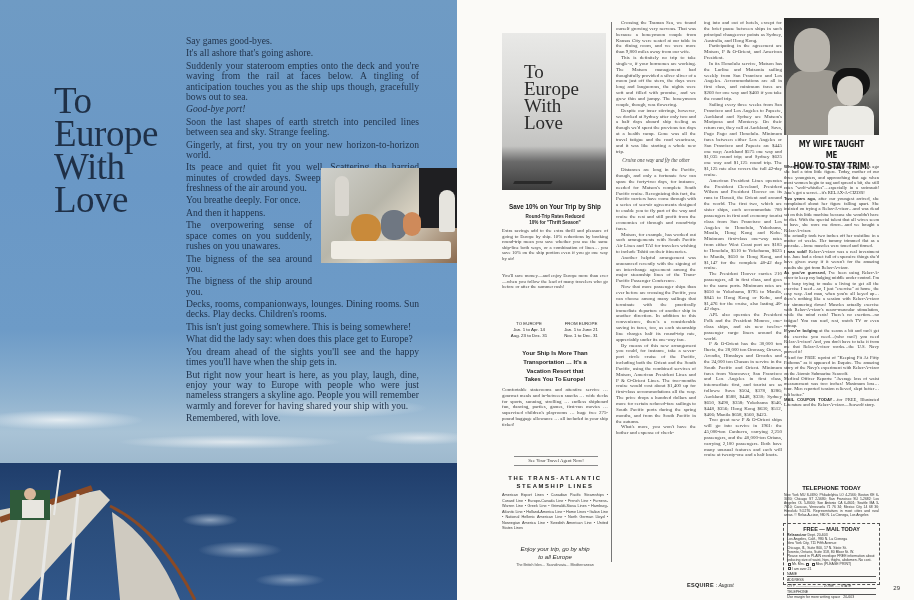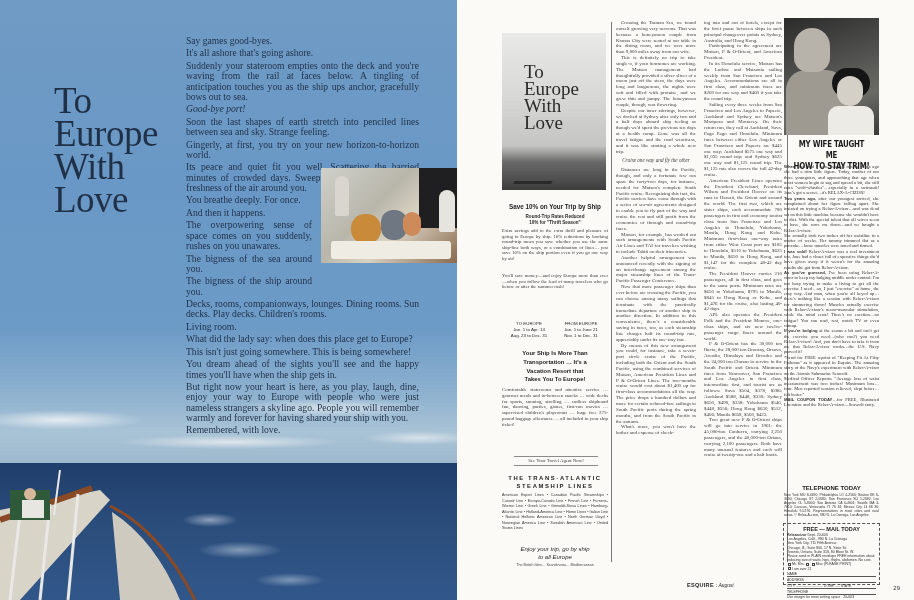--- a/index.html
+++ b/index.html
@@ -197,34 +197,33 @@
   <div id="headline-left">
     <span>To</span>
     <span>Europe</span>
     <span>With</span>
     <span>Love</span>
   </div>
 
   <div id="copy-left">
     <p>Say games good-byes.</p>
     <p>It's all ashore that's going ashore.</p>
-    <p>Suddenly your stateroom empties onto the deck and you're waving from the rail at faces below. A tingling of anticipation touches you as the ship ups anchor, gracefully bows out to sea.</p>
+    <p>Suddenly your stateroom empties onto the deck and you're waving from the rail at faces below. A tingling of anticipation touches you as the ship ups though, gracefully bows out to sea.</p>
     <p class="it">Good-bye port!</p>
     <p>Soon the last shapes of earth stretch into penciled lines between sea and sky. Strange feeling.</p>
     <p>Gingerly, at first, you try on your new horizon-to-horizon world.</p>
     <p>Its peace and quiet fit you well. Scattering the harried minutes of crowded days. Sweeping cares away with the freshness of the air around you.</p>
     <p class="narrow">You breathe deeply. For once.</p>
     <p class="narrow">And then it happens.</p>
     <p class="narrow">The overpowering sense of space comes on you suddenly, rushes on you unawares.</p>
     <p class="narrow">The bigness of the sea around you.</p>
     <p class="narrow">The bigness of the ship around you.</p>
     <p>Decks, rooms, companionways, lounges. Dining rooms. Sun decks. Play decks. Children's rooms.</p>
-    <p>Living room.</p>
+    <p>This isn't just going somewhere. This is being somewhere!</p>
     <p>What did the lady say: when does this place get to Europe?</p>
-    <p>This isn't just going somewhere. This is being somewhere!</p>
     <p>You dream ahead of the sights you'll see and the happy times you'll have when the ship gets in.</p>
     <p>But right now your heart is here, as you play, laugh, dine, enjoy your way to Europe with people who were just nameless strangers a skyline ago. People you will remember warmly and forever for having shared your ship with you.</p>
     <p>Remembered, with love.</p>
   </div>
 
   <div id="left-photo">
     <div class="stairs"></div>
     <div class="p1"></div>
     <div class="p2"></div>
     <div class="p3"></div>

